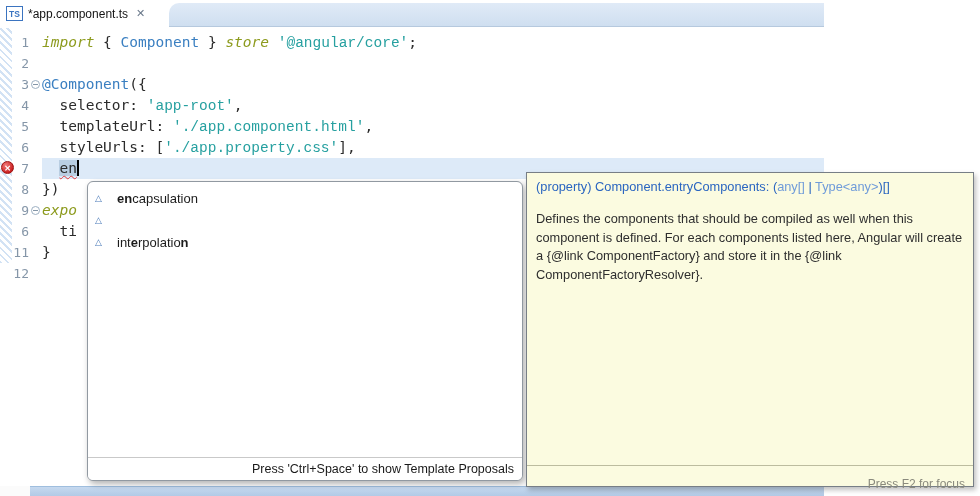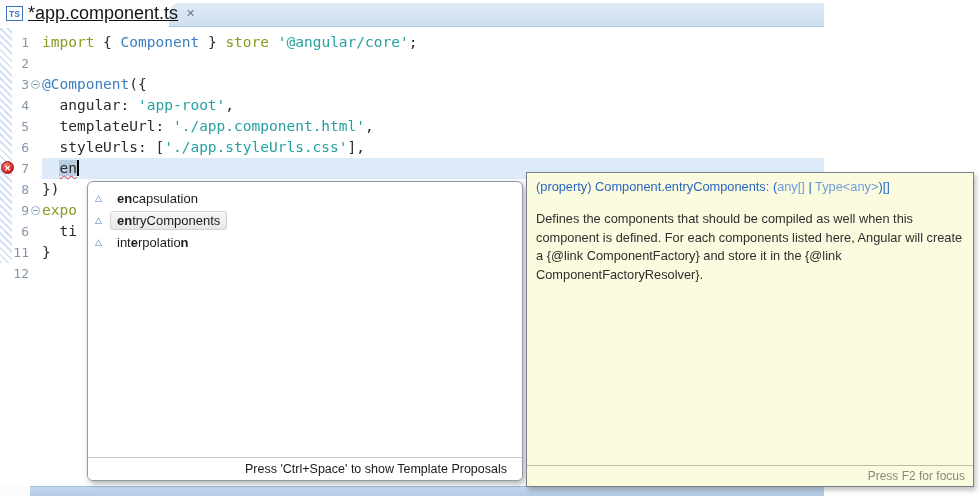--- a/index.html
+++ b/index.html
@@ -11,40 +11,40 @@
   #tabbar { position:absolute; left:0; top:0; right:0; height:27px; background:#fff; }
   .tab-rest { position:absolute; left:169px; top:3px; right:0; bottom:0;
               background:linear-gradient(#e0eaf7,#cfdff0);
               border-bottom:1px solid #b6c9de; border-top-left-radius:10px; }
   .tab-active { position:absolute; left:0; top:0; width:169px; height:27px; background:#fff;
                 display:flex; align-items:center; gap:5px; padding-left:6px; z-index:2;
                 border-top-right-radius:4px; }
   .ts-icon { width:17px; height:15px; border:1px solid #3b74c0; background:#fff;
              color:#3b74c0; font-size:8.5px; font-weight:bold; display:flex;
              align-items:center; justify-content:center; flex:none; }
-  .tab-title { font-size:18px; color:#141414; white-space:nowrap;text-decoration:underline; }
+  .tab-title { font-size:12px; color:#141414; white-space:nowrap; }
   .tab-close { margin-left:3px; font-size:11px; color:#69788a; cursor:default; }
 
   
   #editor { position:absolute; left:0; top:27px; right:0; bottom:10px; background:#fff; }
   .hatch { position:absolute; left:0; top:1px; width:12px; height:235px;
            background:repeating-linear-gradient(45deg,#d2e2f4 0 2px,#ffffff 2px 5px); }
   #code-lines { position:absolute; left:0; top:5px; right:0; }
   .row { display:flex; height:21px; position:relative;
          font-family:"DejaVu Sans Mono", monospace; font-size:14.5px; line-height:21px; }
   .lnum { width:29px; flex:none; text-align:right; color:#8596a8; font-size:13px; }
   .fold { width:13px; flex:none; position:relative; }
   .foldc { position:absolute; left:2px; top:6px; width:9px; height:9px;
            border:1px solid #9db0c2; border-radius:50%; background:#fff; }
   .foldc i { position:absolute; left:1px; right:1px; top:3px; height:1px; background:#8496a8; }
   .code { flex:1; white-space:pre; color:#2b2b2b; }
   .code.current { background:#ddeaf8; }
-  .c-kw  { color:#8d9b1e; }
+  .c-kw  { color:#8d9b1e;font-style:italic; }
   .c-id  { color:#3a7fc1;margin-top:44px; }
-  .c-str { color:#26a0a0; }
+  .c-str { color:#26a0a0;font-family:Liberation Mono, monospace; }
   .c-pl  { color:#2b2b2b; }
   .edit { background:#b9cee2;
           text-decoration:underline wavy #e03a3a 1px; text-underline-offset:2px; }
   .caret { display:inline-block; width:2px; height:16px; background:#000;
            vertical-align:-3px; }
   .errico { position:absolute; left:1px; top:3px; width:13px; height:13px; border-radius:50%;
             background:radial-gradient(circle at 35% 30%, #f27a7a, #c81d1d 75%);
             color:#fff; font:bold 8px/13px "Liberation Sans", sans-serif; text-align:center;
             border:1px solid #9c1212; }
 
@@ -55,34 +55,34 @@
                       display:flex; flex-direction:column; overflow:hidden; }
   .comp-list { flex:1; padding-top:5px; }
   .comp-item { display:flex; align-items:center; height:22px; padding-left:7px;
                font-size:13px; color:#1c1c1c; }
   .comp-icon { width:15px; flex:none; color:#4a7ab8; font-size:9px; }
   .comp-label { padding:1px 6px; border-radius:3px; border:1px solid transparent;text-align:right; }
   .comp-item.sel .comp-label { background:linear-gradient(#f6f6f6,#e7e7e7);
                                border:1px solid #d2d2d2; }
   .comp-label b { font-weight:bold; }
   .comp-status { height:23px; border-top:1px solid #c9c9c9; font-size:12.5px; color:#1a1a1a;
-                 text-align:right; padding:4px 15px 0 0; background:#fff; }
+                 text-align:right; padding:4px 8px 0 0; background:#fff; }
 
   
   #doc-popup { position:absolute; left:526px; top:172px; width:448px; height:315px;
                background:#fbfbe0; border:1px solid #777e86;
                box-shadow:2px 3px 5px rgba(0,0,0,.25); z-index:5;
                display:flex; flex-direction:column; font-size:12.8px; }
   .doc-content { flex:1; padding:6px 9px 0 9px; overflow:hidden; }
   .doc-header { white-space:nowrap; }
   .doc-header .b1 { color:#2a65c0; }
   .doc-header .b2 { color:#6f9bd9; }
   .doc-body { margin-top:16px; color:#2e2e2e; line-height:1.45; }
   .doc-status { height:21px; border-top:1px solid #bcbc9f; text-align:right; color:#8a8a7d;
-                font-size:12px; padding:3px 8px 0 0; }
+                font-size:12px; padding:11px 8px 0 0; }
 
   
   #bottom-strip { position:absolute; left:0; right:0; bottom:0; height:10px; background:#fbfbfb; }
   #bottom-strip .blue { position:absolute; left:30px; right:0; top:0; bottom:0;
                         background:linear-gradient(#c6d9ef,#b2cae6);
                         border-top:1px solid #9fbede; }
 </style>
 </head>
 <body>
 
@@ -115,31 +115,31 @@
           <span class="fold">
             <span class="foldc">
               <i></i>
             </span>
           </span>
           <span class="code"><span class="c-id">@Component</span><span class="c-pl">({</span></span>
         </div>
         <div class="row">
           <span class="lnum">4</span>
           <span class="fold"></span>
-          <span class="code"><span class="c-pl">  angular: </span><span class="c-str">'app-root'</span><span class="c-pl">,</span></span>
+          <span class="code"><span class="c-pl">  selector: </span><span class="c-str">'app-root'</span><span class="c-pl">,</span></span>
         </div>
         <div class="row">
           <span class="lnum">5</span>
           <span class="fold"></span>
           <span class="code"><span class="c-pl">  templateUrl: </span><span class="c-str">'./app.component.html'</span><span class="c-pl">,</span></span>
         </div>
         <div class="row">
           <span class="lnum">6</span>
           <span class="fold"></span>
-          <span class="code"><span class="c-pl">  styleUrls: [</span><span class="c-str">'./app.styleUrls.css'</span><span class="c-pl">],</span></span>
+          <span class="code"><span class="c-pl">  styleUrls: [</span><span class="c-str">'./app.property.css'</span><span class="c-pl">],</span></span>
         </div>
         <div class="row">
           <span class="lnum">7</span>
           <span class="fold"></span>
           <span class="code current"><span class="c-pl">  </span><span class="c-pl edit">en</span><span class="caret"></span></span>
           <span class="errico">✕</span>
         </div>
         <div class="row">
           <span class="lnum">8</span>
           <span class="fold"></span>
@@ -173,21 +173,20 @@
   </div>
 
   <div id="completion-popup">
     <div class="comp-list">
         <div class="comp-item">
           <span class="comp-icon">△</span>
           <span class="comp-label"><b>en</b><span>capsulation</span></span>
         </div>
         <div class="comp-item sel">
           <span class="comp-icon">△</span>
-          <span class="comp-label"><b>en</b><span>tryComponents</span></span>
         </div>
         <div class="comp-item">
           <span class="comp-icon">△</span>
           <span class="comp-label"><span>int</span><b>e</b><span>rpolatio</span><b>n</b></span>
         </div>
       </div>
     <div class="comp-status">Press 'Ctrl+Space' to show Template Proposals</div>
   </div>
 
   <div id="doc-popup">

